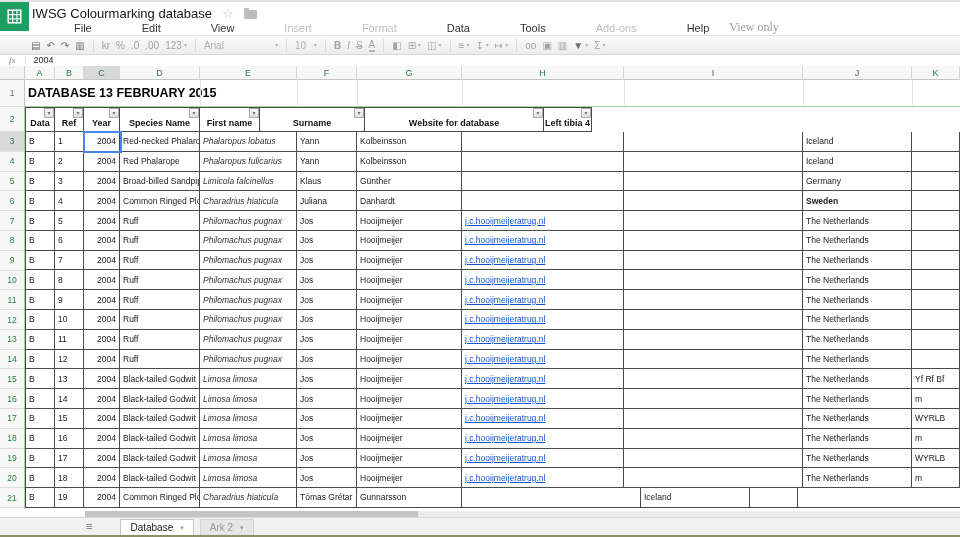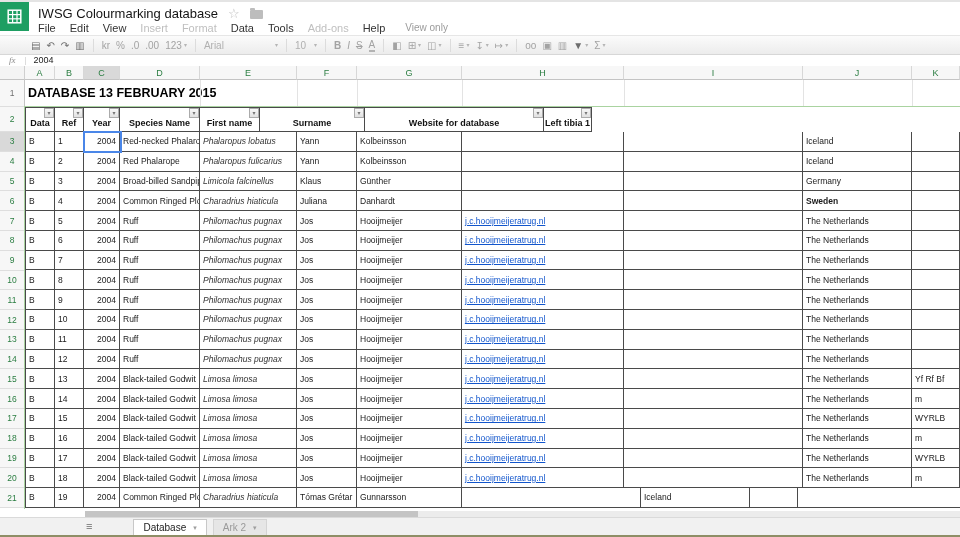--- a/index.html
+++ b/index.html
@@ -1,29 +1,29 @@
 <!DOCTYPE html>
 <html><head>
 <meta charset="utf-8">
 <style>
   html,body{margin:0;padding:0;background:#fff;}
   body{font-family:"Liberation Sans","DejaVu Sans",sans-serif;}
   #app{position:relative;width:960px;height:537px;overflow:hidden;background:#fff;border-top:2px solid #e4e4e4;box-sizing:border-box;}
 
   
   #logo{position:absolute;left:0;top:0;width:29px;height:29px;background:#1e9e62;display:flex;align-items:center;justify-content:center;}
-  #titlerow{position:absolute;left:38px;top:4px;display:flex;align-items:center;gap:10px;}
+  #titlerow{position:absolute;left:32px;top:4px;display:flex;align-items:center;gap:10px;}
   #doc-title{font-size:13px;color:#141414;}
   #star{font-size:13px;color:#c0c0c0;line-height:1;}
   #folder{width:13px;height:9px;background:#bdbdbd;position:relative;border-radius:1px;margin-top:1px;}
   #folder::before{content:"";position:absolute;top:-2px;left:0;width:5px;height:2px;background:#bdbdbd;border-radius:1px 1px 0 0;}
   #menubar{position:absolute;left:31px;top:19px;display:flex;align-items:center;font-size:11px;color:#333;height:13px;}
-  .menu-item{padding:0 7px;cursor:pointer;}
+  .menu-item{padding:0 7px;cursor:pointer;margin-left:36px;}
   .menu-item.disabled{color:#bfbfbf;}
-  #view-only{color:#9b9b9b;margin-left:13px;font-size:10px;}
+  #view-only{color:#9b9b9b;margin-left:13px;font-size:12px;font-family:Liberation Serif, serif;}
 
   
   #toolbar{position:absolute;left:0;top:33px;width:960px;height:20px;background:linear-gradient(#fbfbfb,#ececec);border-top:1px solid #e6e6e6;border-bottom:1px solid #d7d7d7;display:flex;align-items:center;padding-left:28px;box-sizing:border-box;}
   .tbtn{display:flex;align-items:center;color:#a3a3a3;font-size:10px;margin:0 3px;height:16px;white-space:nowrap;}
   .tbtn.dark{color:#6d6d6d;}
   .tbtn.bold{font-weight:bold;}
   .tbtn.italic{font-style:italic;}
   .tbtn.strike{text-decoration:line-through;}
   .tbtn.under{border-bottom:2px solid #b3b3b3;height:12px;}
   .tbtn.fontsel{width:74px;color:#b0b0b0;justify-content:space-between;}
@@ -67,21 +67,21 @@
 
   #greenh{position:absolute;left:25px;top:40px;width:935px;height:1px;background:#a9d3a0;z-index:3;}
   #greenv{position:absolute;left:24px;top:40px;width:1px;height:403px;background:#a9d3a0;z-index:3;}
   #selcell{position:absolute;left:83px;top:65px;width:39px;height:22px;border:2px solid #4a86e8;box-sizing:border-box;z-index:4;background:transparent;}
 
   
   #hscroll{position:absolute;left:85px;top:509px;width:875px;height:6px;background:#ececec;}
   #hthumb{position:absolute;left:0;top:0;width:333px;height:6px;background:#c4c4c4;}
   #tabbar{position:absolute;left:0;top:515px;width:960px;height:18px;background:#f1f1f1;border-top:1px solid #dadada;display:flex;align-items:center;box-sizing:border-box;}
   #allsheets{margin-left:86px;color:#6d6d6d;font-size:11px;line-height:1;cursor:pointer;}
-  #tabs{display:flex;margin-left:41px;height:18px;align-items:flex-end;}
+  #tabs{display:flex;margin-left:28px;height:18px;align-items:flex-end;}
   .tab{height:17px;display:flex;align-items:center;padding:0 9px;font-size:10px;box-sizing:border-box;cursor:pointer;}
   .tab.active{background:#fff;border:1px solid #c8c8c8;border-bottom:none;color:#222;}
   .tab.inactive{background:#e6e6e6;border:1px solid #d4d4d4;border-bottom:none;color:#9a9a9a;margin-left:6px;}
   .tab .tcaret{font-size:7px;color:#9e9e9e;margin-left:7px;}
   #bottomstrip{position:absolute;left:0;top:533px;width:960px;height:4px;background:#8e8e66;}
 </style>
 </head>
 <body>
 
 <div id="app">
@@ -306,21 +306,21 @@
             <span>▾</span>
           </div>
         </div>
         <div class="hcell" style="width: 179px;">
           <span>Website for database</span>
           <div class="fbtn">
             <span>▾</span>
           </div>
         </div>
         <div class="hcell" style="width: 48px;">
-          <span>Left tibia 1</span>
+          <span>Left tibia 4</span>
           <div class="fbtn">
             <span>▾</span>
           </div>
         </div>
       </div>
     <div id="rows">
         <div class="row">
           <div class="cell first" style="width: 30px;">B</div>
           <div class="cell" style="width: 29px;">1</div>
           <div class="cell num" style="width: 36px;">2004</div>

